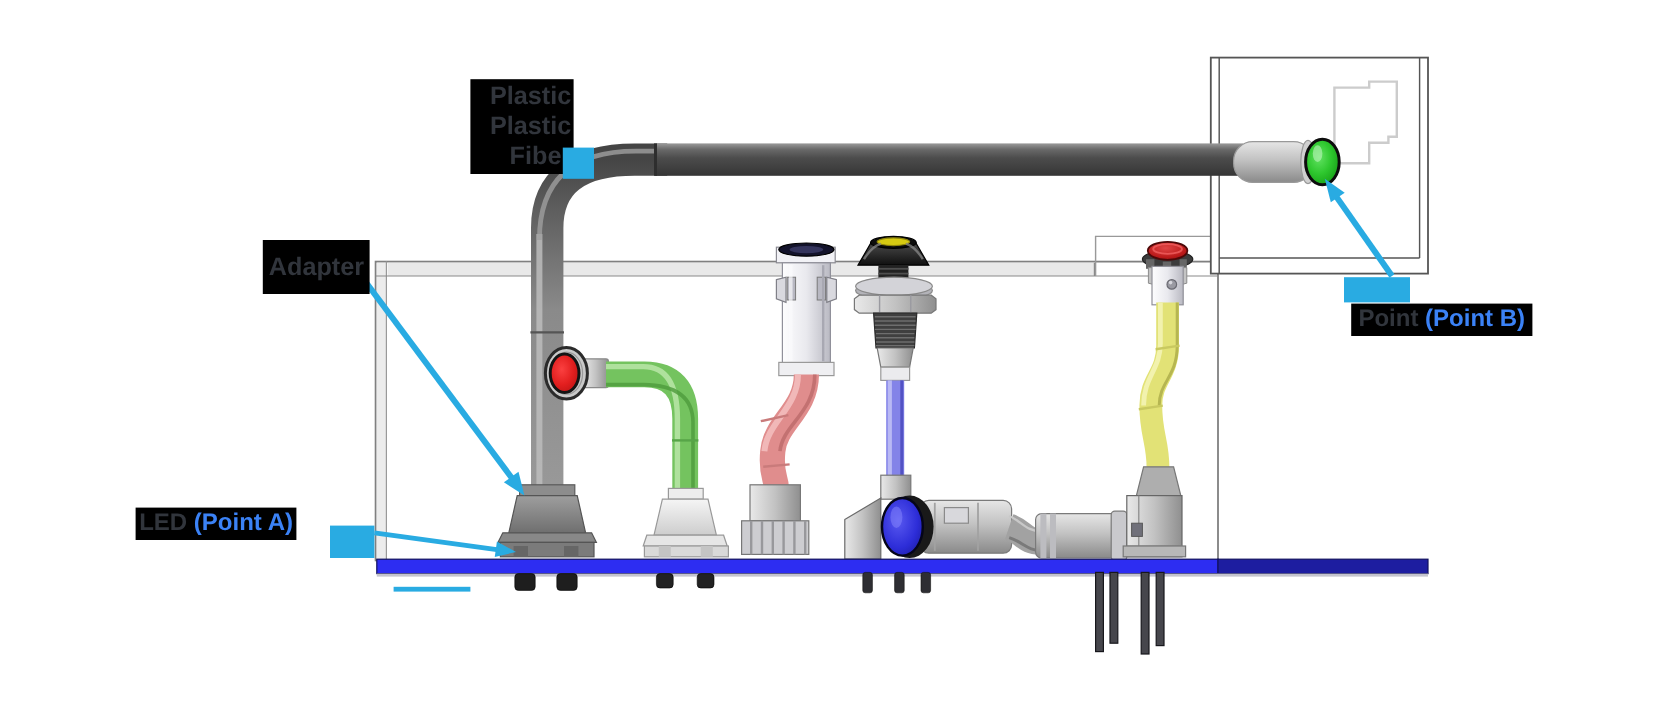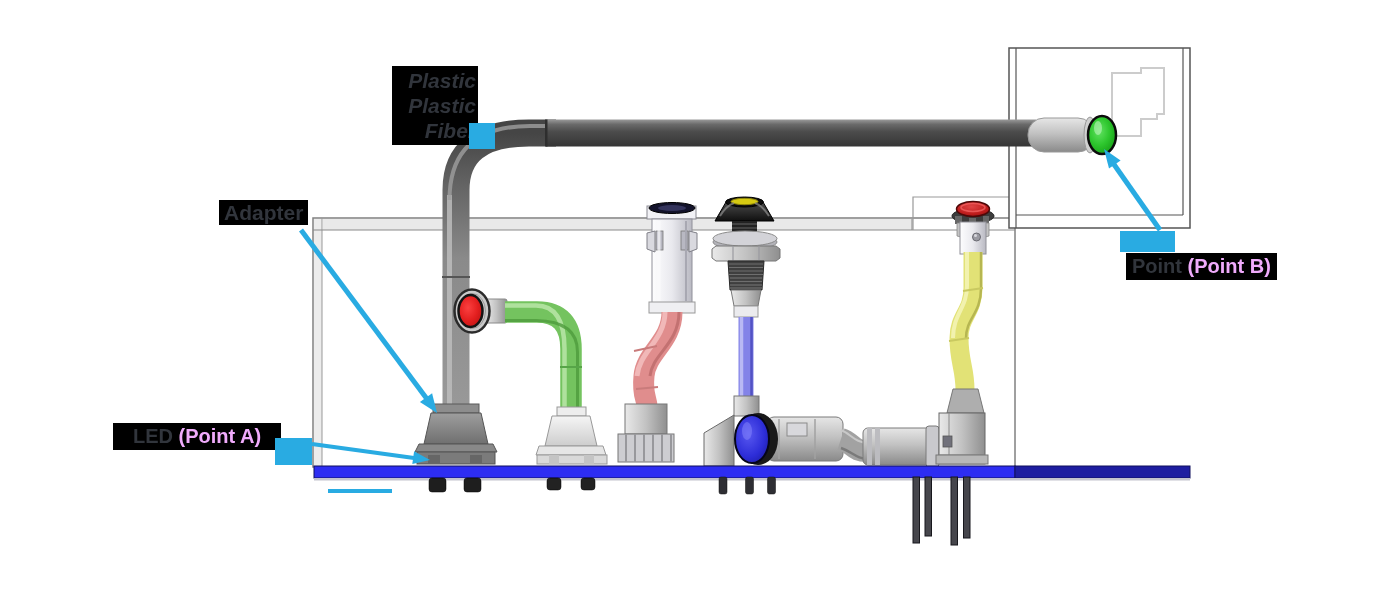--- a/index.html
+++ b/index.html
@@ -1,25 +1,25 @@
 <!DOCTYPE html>
 <html><head>
 <meta charset="utf-8">
 <style>
   html,body{margin:0;padding:0;background:#fff;}
   .stage{position:relative;width:1400px;height:600px;background:#ffffff;overflow:hidden;
          font-family:"Liberation Sans",sans-serif;}
   .scene{position:absolute;left:0;top:0;z-index:1;}
   .lbl{position:absolute;z-index:2;background:#000;color:#31353c;font-weight:700;
        font-size:21px;line-height:25px;white-space:nowrap;}
-  .lbl .pt{color:#f0abfc;margin-top:24px;}
+  .lbl .pt{color:#3b82f6;margin-top:24px;}
   #lblPof{left:392px;top:66px;width:84px;text-align:right;padding:2px 2px 2px 0;}
-  #lblPof div{display:block;font-style:italic;}
-  #lblAdapter{left:219px;top:200px;padding:0 5px;}
-  #lblLed{left:113px;top:423px;padding:1px 20px;font-size:20px;}
+  #lblPof div{display:block;}
+  #lblAdapter{left:219px;top:200px;padding:10px 5px;}
+  #lblLed{left:113px;top:423px;padding:1px 3px;font-size:20px;}
   #lblLens{left:1126px;top:253px;padding:1px 6px;font-size:20px;}
   .accent{position:absolute;z-index:3;background:#29ABE2;}
   #accPof{left:469px;top:123px;width:26px;height:26px;}
   #accLed{left:275px;top:438px;width:37px;height:27px;}
   #accLens{left:1120px;top:231px;width:55px;height:21px;}
   #scaleLine{left:328px;top:489px;width:64px;height:4px;}
 </style>
 </head>
 <body>
 

